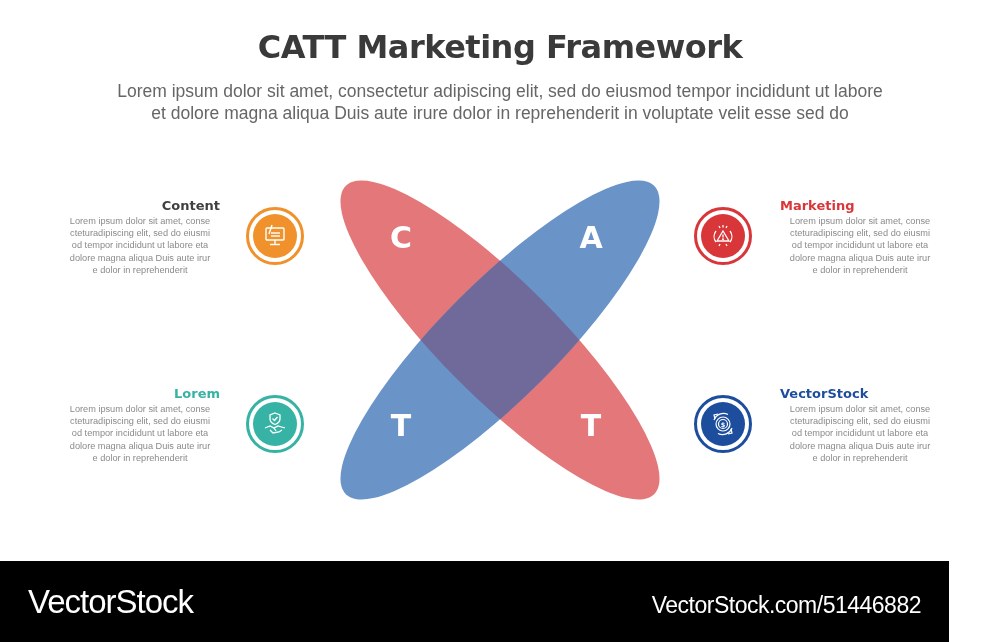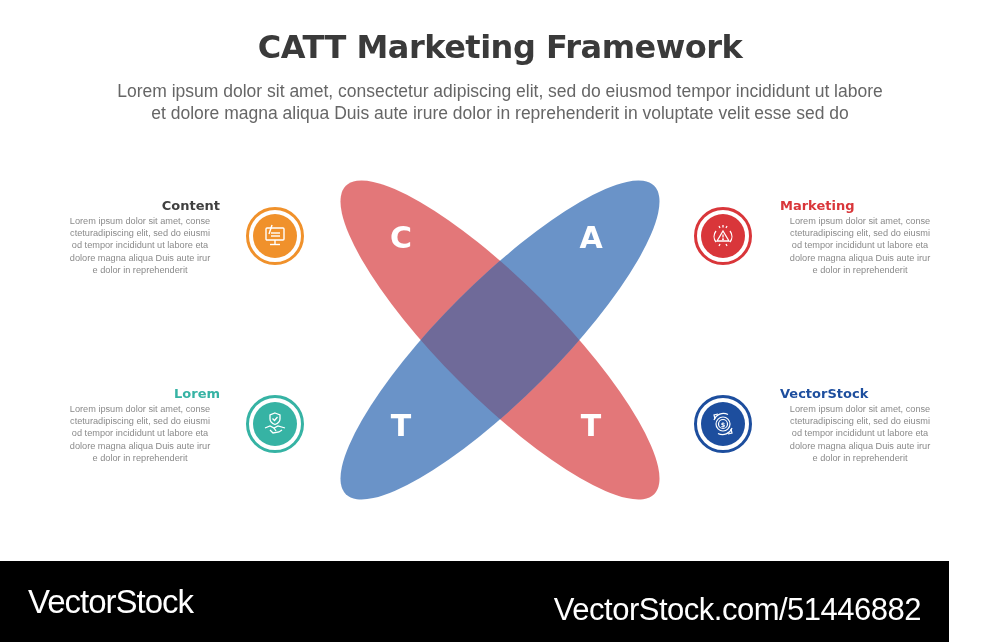--- a/index.html
+++ b/index.html
@@ -10,21 +10,21 @@
   .block .head { font-size: 13px; font-weight: bold; font-family: "DejaVu Sans", sans-serif; line-height: 16px; }
   .block .body { font-size: 9.2px; line-height: 12.2px; color: #8a8a8a; margin-top: 1px; text-align: center; }
   .block.left { text-align: right; }
   .block.right { text-align: left; }
   .icon-ring { position: absolute; width: 58px; height: 58px; border-radius: 50%; border: 3px solid; box-sizing: border-box; display: flex; align-items: center; justify-content: center; }
   .icon-core { width: 44px; height: 44px; border-radius: 50%; display: flex; align-items: center; justify-content: center; }
   .diagram { position: absolute; left: 330px; top: 170px; width: 340px; height: 340px; }
   .letter { position: absolute; font-family: "DejaVu Sans", sans-serif; font-weight: bold; font-size: 30px; color: #ffffff; width: 40px; text-align: center; line-height: 40px; }
   .footer { position: absolute; left: 0; top: 561px; width: 949px; height: 81px; background: #000000; }
   .footer .brand { position: absolute; left: 28px; top: 22px; color: #ffffff; font-size: 33px; font-family: "Liberation Sans", sans-serif; letter-spacing: -1px; }
-  .footer .link { position: absolute; right: 28px; top: 31px; color: #ffffff; font-size: 31px; font-family: "Liberation Sans", sans-serif; letter-spacing: -0.5px; }
+  .footer .link { position: absolute; right: 28px; top: 31px; color: #ffffff; font-size: 23px; font-family: "Liberation Sans", sans-serif; letter-spacing: -0.5px; }
 </style>
 </head>
 <body>
 
 <div class="title">CATT Marketing Framework</div>
 <div class="subtitle">
   <div>Lorem ipsum dolor sit amet, consectetur adipiscing elit, sed do eiusmod tempor incididunt ut labore</div>
   <div>et dolore magna aliqua Duis aute irure dolor in reprehenderit in voluptate velit esse sed do</div>
 </div>
 

